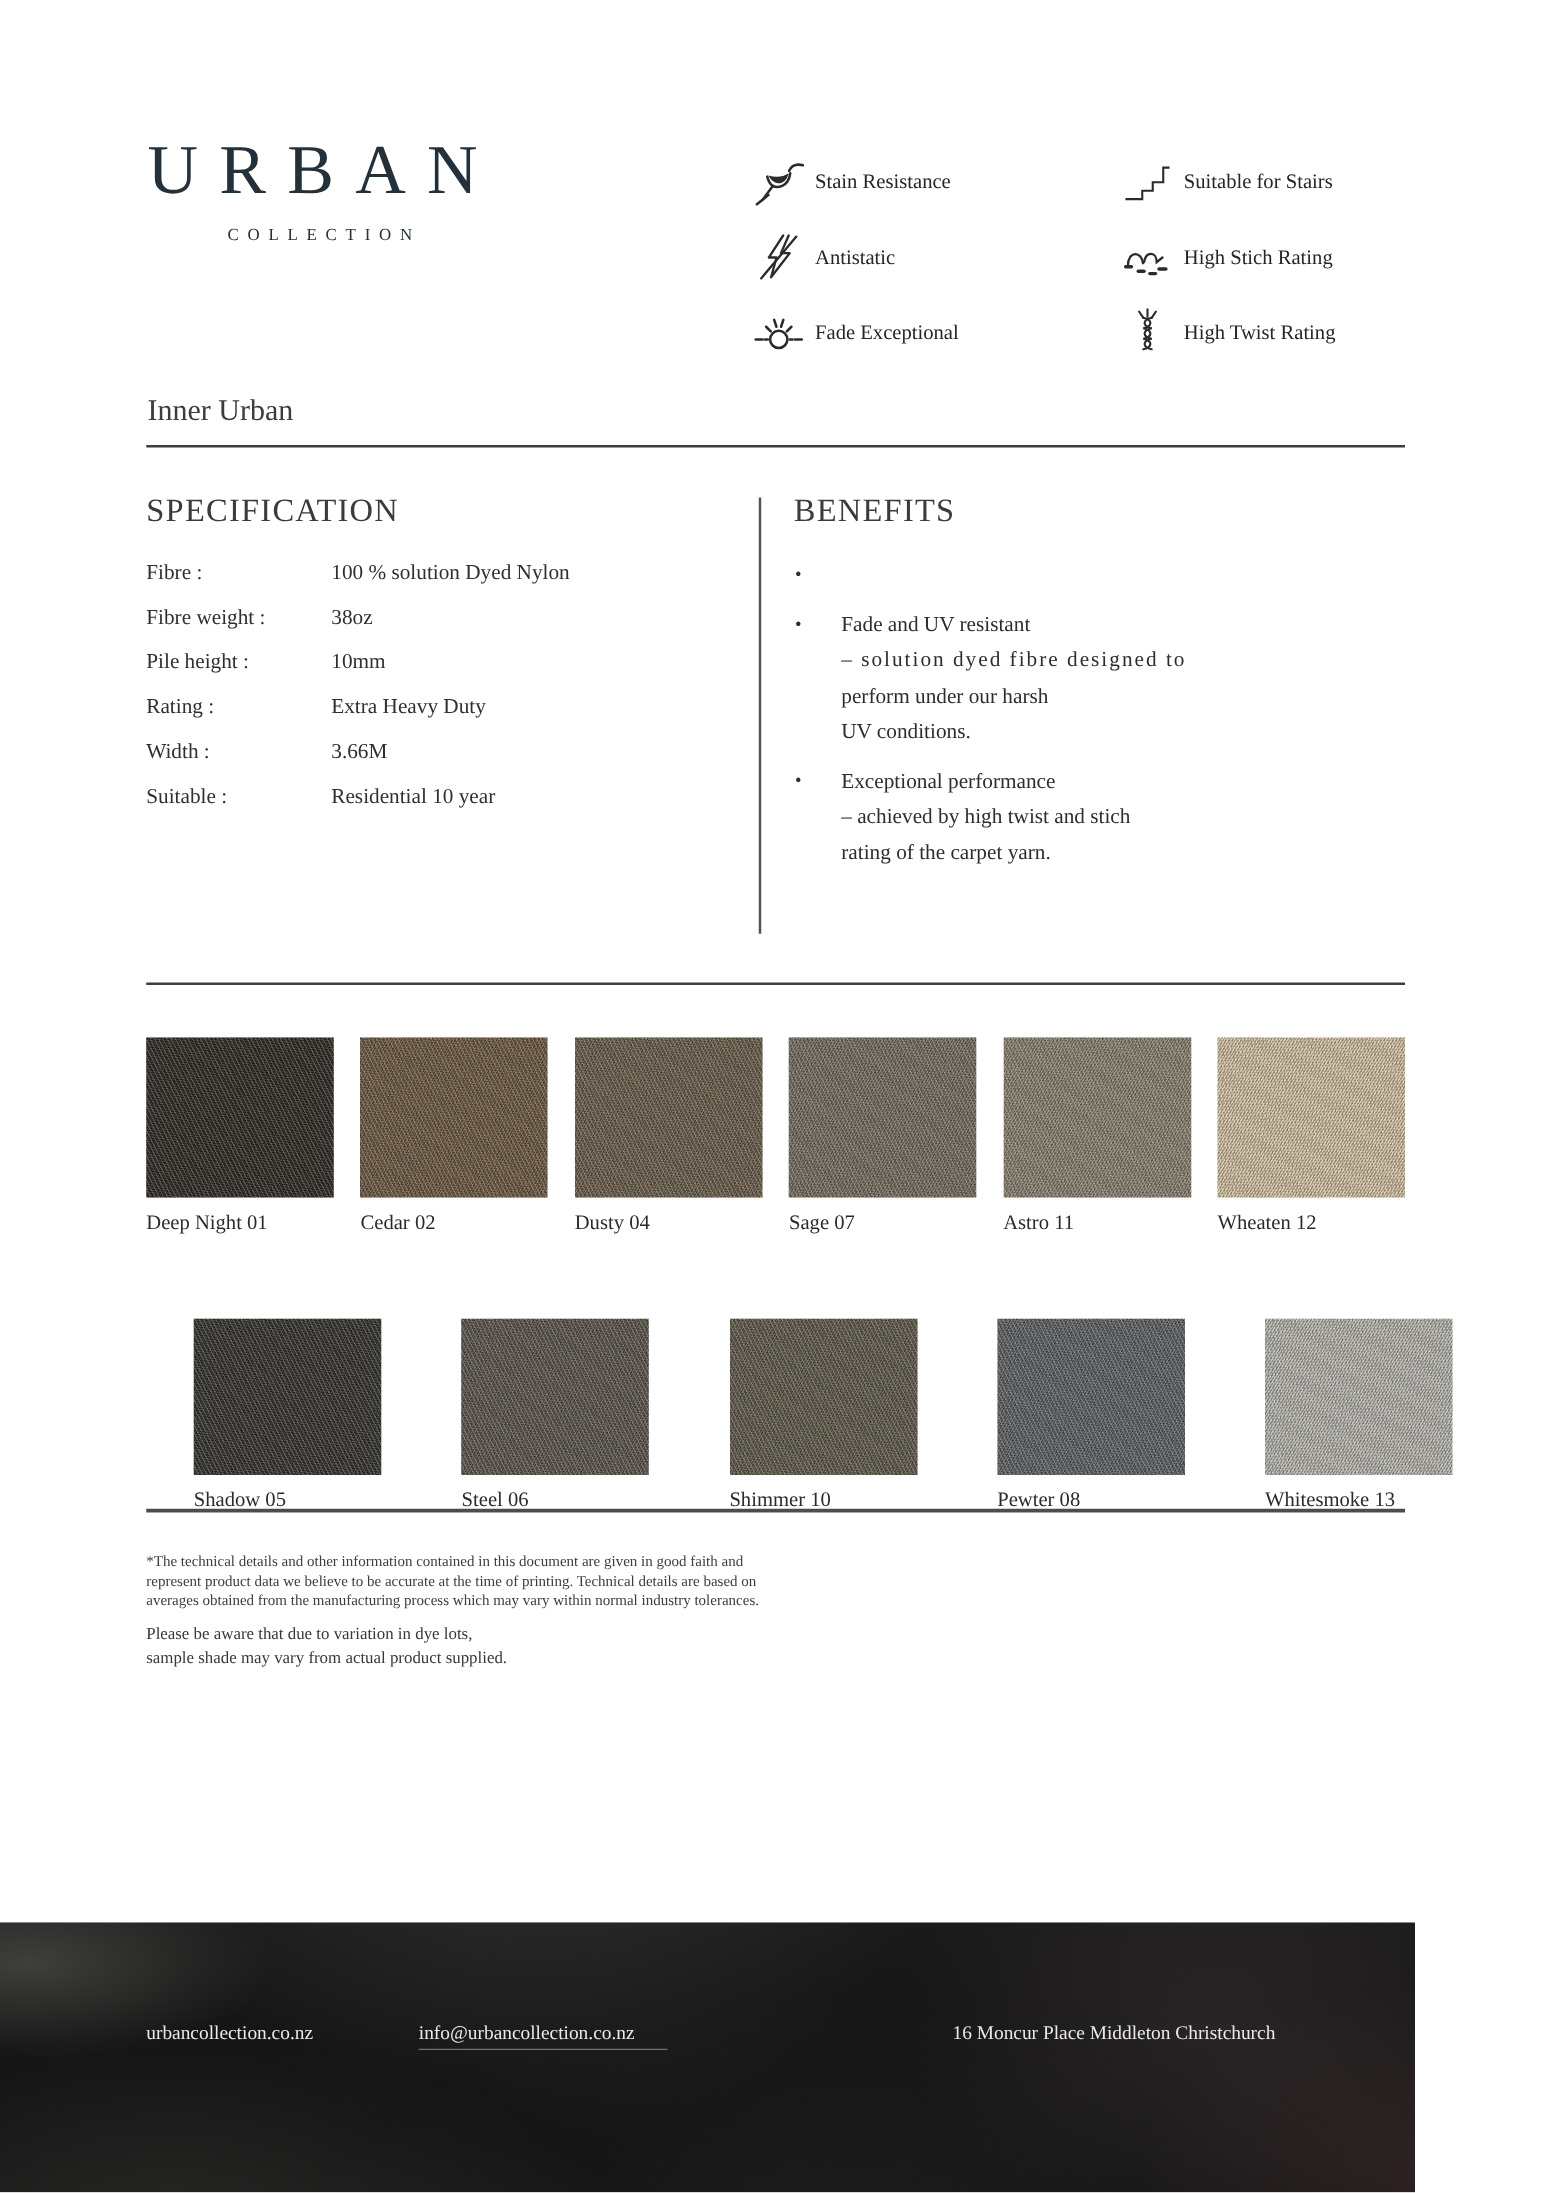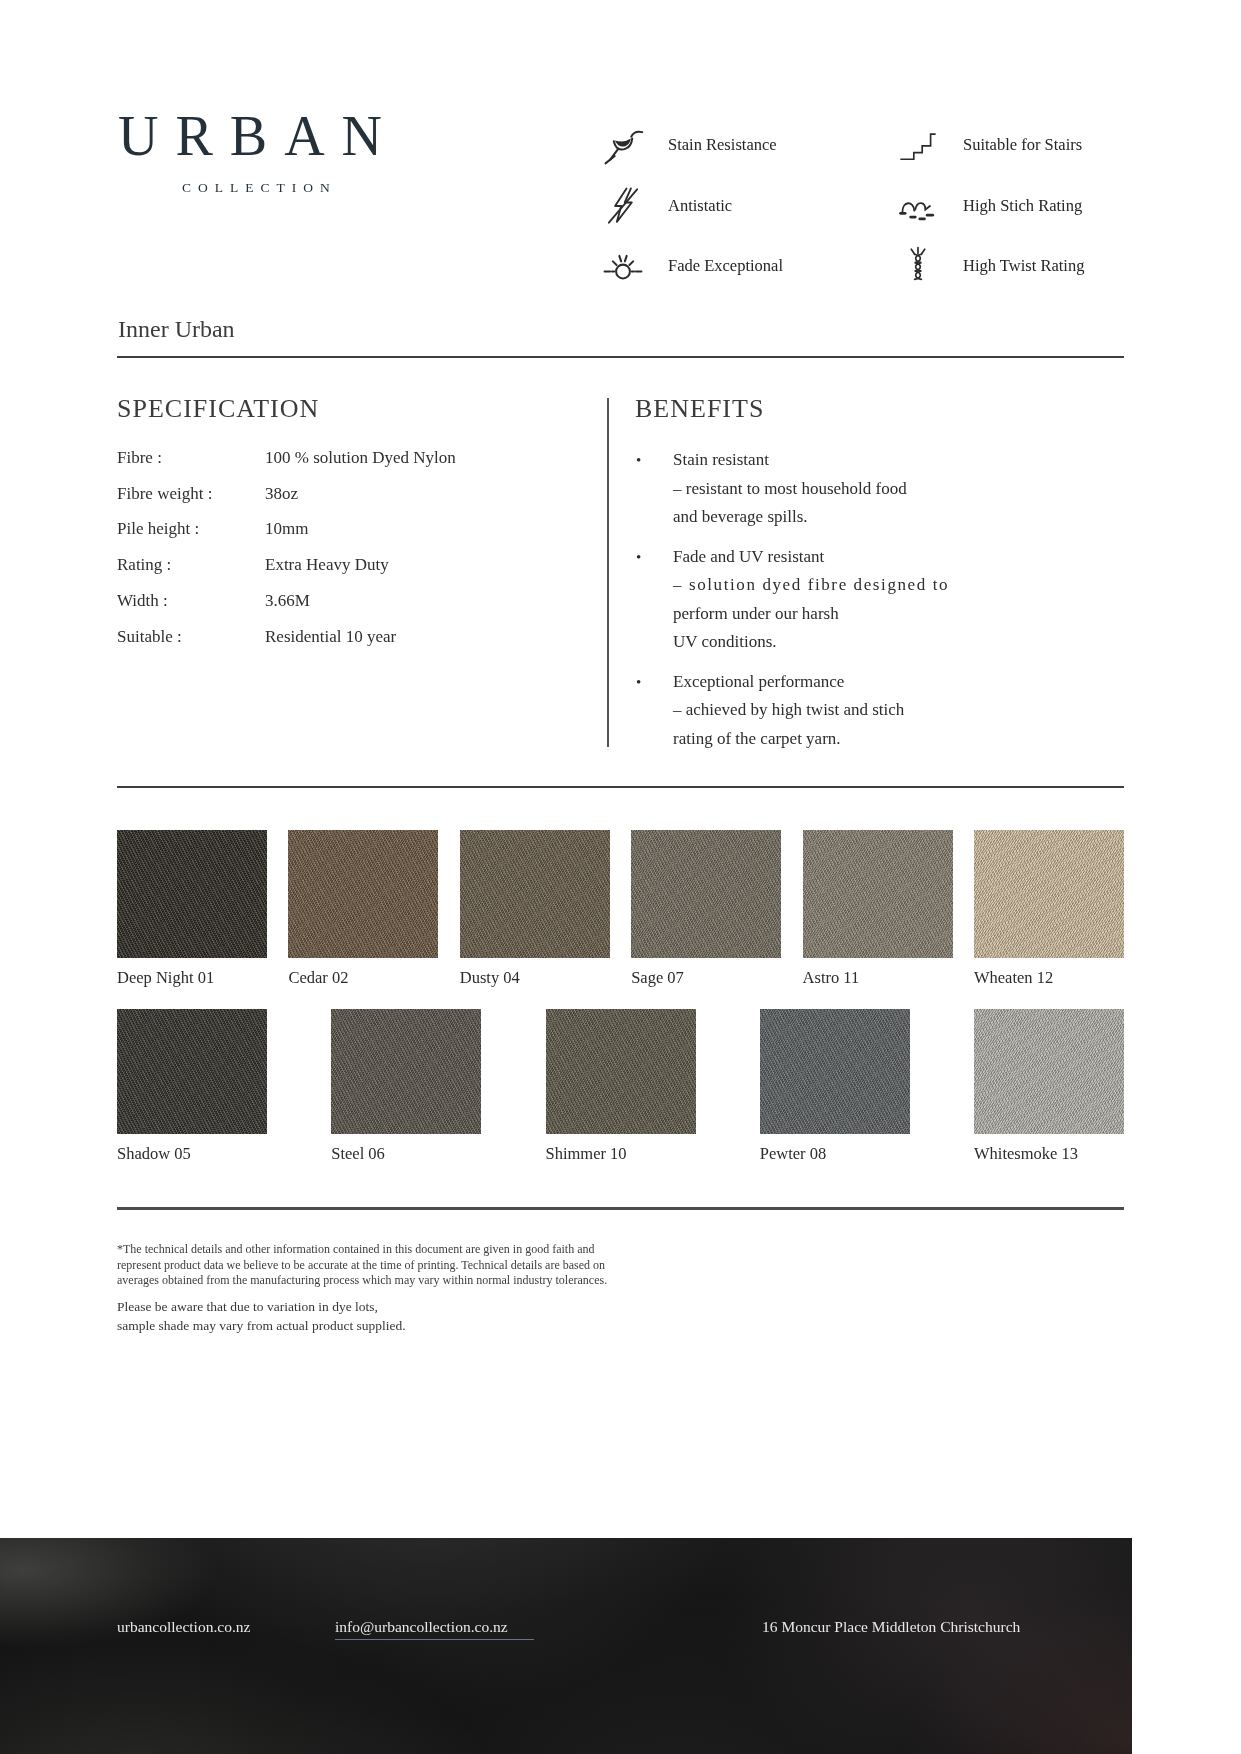--- a/index.html
+++ b/index.html
@@ -10,21 +10,21 @@
   
   #logo{position:absolute;left:118px;top:108px;}
   .logo-word{font-size:56px;line-height:1;letter-spacing:17px;color:#24313a;font-weight:300;}
   .logo-sub{margin-top:16px;margin-left:64px;font-size:13.5px;letter-spacing:7px;color:#24313a;font-weight:400;}
   
   .features{position:absolute;top:122px;display:flex;flex-direction:column;gap:14.5px;}
   #features-left{left:598px;}
   #features-right{left:893px;}
   .feature{display:flex;align-items:center;height:46px;}
   .ficon{width:50px;height:46px;display:flex;align-items:center;justify-content:center;flex:none;}
-  .flabel{margin-left:20px;font-size:16.5px;color:#262626;white-space:nowrap;}
+  .flabel{margin-left:4px;font-size:16.5px;color:#262626;white-space:nowrap;}
   
   #product-name{position:absolute;left:118px;top:316px;font-size:24px;color:#3c3c3c;}
   .rule{position:absolute;left:117px;width:1007px;background:#3e3e3e;}
   #rule-top{top:356px;height:2px;}
   #rule-bottom{top:786px;height:2px;}
   #rule-disclaimer{top:1207px;height:3px;background:#4c4c4c;}
   
   .section-title{position:absolute;font-size:26px;letter-spacing:1px;color:#3b3b3b;}
   #spec-title{left:117px;top:394px;}
   #spec-rows{position:absolute;left:117px;top:440px;font-size:17px;line-height:35.7px;color:#2f2f2f;}
@@ -32,21 +32,21 @@
   
   #benefits-divider{position:absolute;left:607px;top:398px;width:2px;height:349px;background:#555;}
   #benefits-title{left:635px;top:394px;}
   #benefits-items{position:absolute;left:636px;top:446px;font-size:17px;line-height:28.5px;color:#2d2d2d;}
   .benefit{display:grid;grid-template-columns:37px auto;margin-bottom:11px;}
   .benefit .bullet{font-size:15px;}
   .ls1{letter-spacing:1.6px;}
   
   .swatch-row{position:absolute;left:117px;width:1007px;display:flex;justify-content:space-between;}
   #swatch-row-1{top:830px;}
-  #swatch-row-2{top:1009px;}
+  #swatch-row-2{top:1055px;margin-left:38px;}
   .swatch-cell{width:150px;}
   .swatch{
     width:150px;
     background-image:
       repeating-linear-gradient(63deg, rgba(255,255,255,.17) 0 1px, rgba(255,255,255,0) 1px 3px),
       repeating-linear-gradient(-57deg, rgba(0,0,0,.25) 0 1px, rgba(0,0,0,0) 1px 2px),
       repeating-linear-gradient(9deg, rgba(255,255,255,.10) 0 1px, rgba(255,255,255,0) 1px 2px),
       repeating-linear-gradient(99deg, rgba(0,0,0,.14) 0 1px, rgba(0,0,0,0) 1px 3px);
   }
   #swatch-row-1 .swatch{height:128px;}
@@ -199,25 +199,20 @@
       <span>Suitable :</span>
       <span>Residential 10 year</span>
     </div>
   </div>
 
   <div id="benefits-divider"></div>
   <div id="benefits-title" class="section-title">BENEFITS</div>
   <div id="benefits-items">
     <div class="benefit">
       <span class="bullet">•</span>
-      <div>
-        <div>Stain resistant</div>
-        <div>– resistant to most household food</div>
-        <div>and beverage spills.</div>
-      </div>
     </div>
     <div class="benefit">
       <span class="bullet">•</span>
       <div>
         <div>Fade and UV resistant</div>
         <div class="ls1">– solution dyed fibre designed to</div>
         <div>perform under our harsh</div>
         <div>UV conditions.</div>
       </div>
     </div>

